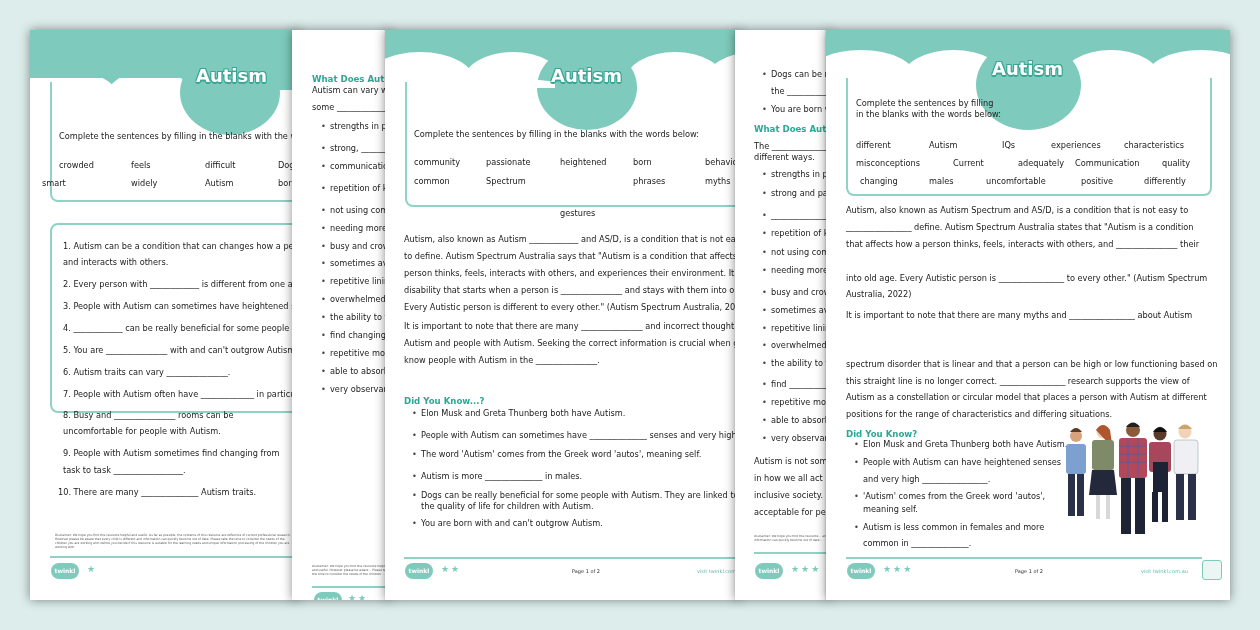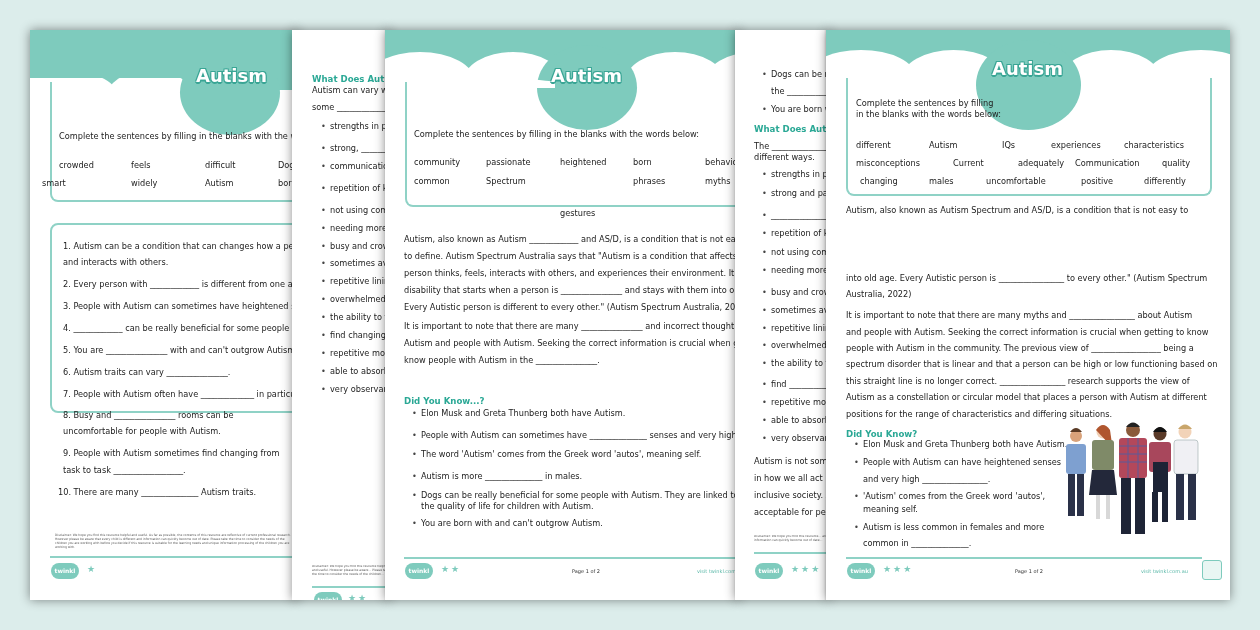--- a/index.html
+++ b/index.html
@@ -201,25 +201,25 @@
   <div class="t" style="left:192px;top:129px;">adequately</div>
   <div class="t" style="left:249px;top:129px;">Communication</div>
   <div class="t" style="left:336px;top:129px;">quality</div>
   <div class="t" style="left:34px;top:147px;">changing</div>
   <div class="t" style="left:103px;top:147px;">males</div>
   <div class="t" style="left:160px;top:147px;">uncomfortable</div>
   <div class="t" style="left:255px;top:147px;">positive</div>
   <div class="t" style="left:318px;top:147px;">differently</div>
 
   <div class="t" style="left:20px;top:176px;">Autism, also known as Autism Spectrum and AS/D, is a condition that is not easy to</div>
+  <div class="t" style="left:20px;top:193px;">________________ define. Autism Spectrum Australia states that "Autism is a condition</div>
+  <div class="t" style="left:20px;top:210px;">that affects how a person thinks, feels, interacts with others, and _______________ their</div>
   <div class="t" style="left:20px;top:244px;">into old age. Every Autistic person is ________________ to every other." (Autism Spectrum</div>
   <div class="t" style="left:20px;top:260px;">Australia, 2022)</div>
   <div class="t" style="left:20px;top:281px;">It is important to note that there are many myths and ________________ about Autism</div>
-  <div class="t" style="left:20px;top:298px;">and people with Autism. Seeking the correct information is crucial when getting to know</div>
-  <div class="t" style="left:20px;top:314px;">people with Autism in the community. The previous view of _________________ being a</div>
   <div class="t" style="left:20px;top:330px;">spectrum disorder that is linear and that a person can be high or low functioning based on</div>
   <div class="t" style="left:20px;top:347px;">this straight line is no longer correct. ________________ research supports the view of</div>
   <div class="t" style="left:20px;top:363px;">Autism as a constellation or circular model that places a person with Autism at different</div>
   <div class="t" style="left:20px;top:380px;">positions for the range of characteristics and differing situations.</div>
 
   <div class="h" style="left:20px;top:399px;">Did You Know?</div>
   <div class="t bullet" style="left:37px;top:410px;">Elon Musk and Greta Thunberg both have Autism.</div>
   <div class="t bullet" style="left:37px;top:428px;">People with Autism can have heightened senses</div>
   <div class="t" style="left:37px;top:445px;">and very high ________________.</div>
   <div class="t bullet" style="left:37px;top:462px;">'Autism' comes from the Greek word 'autos',</div>

